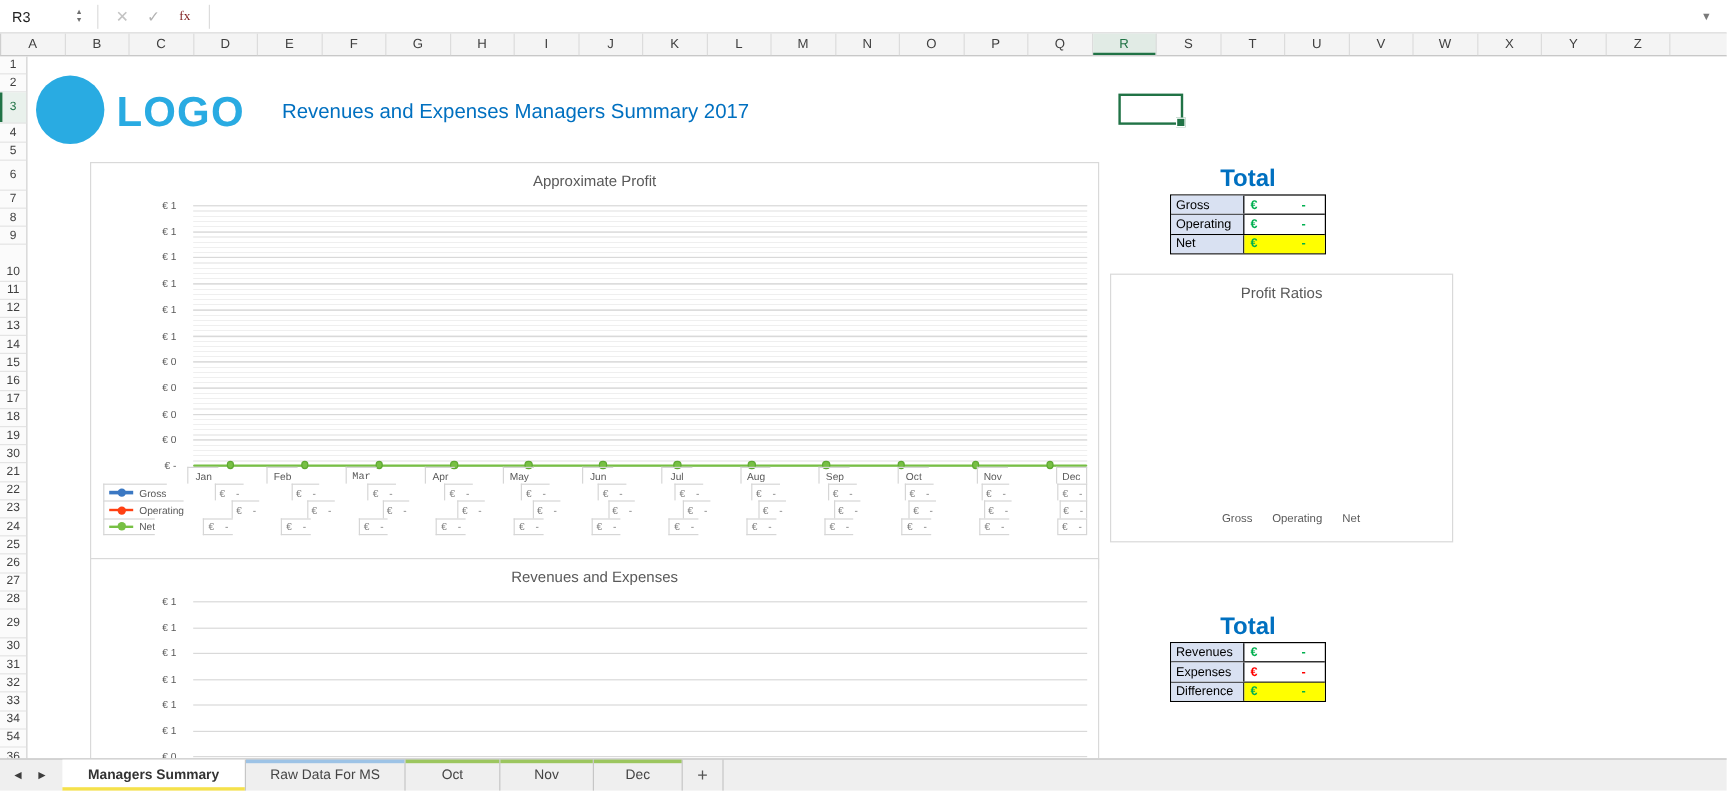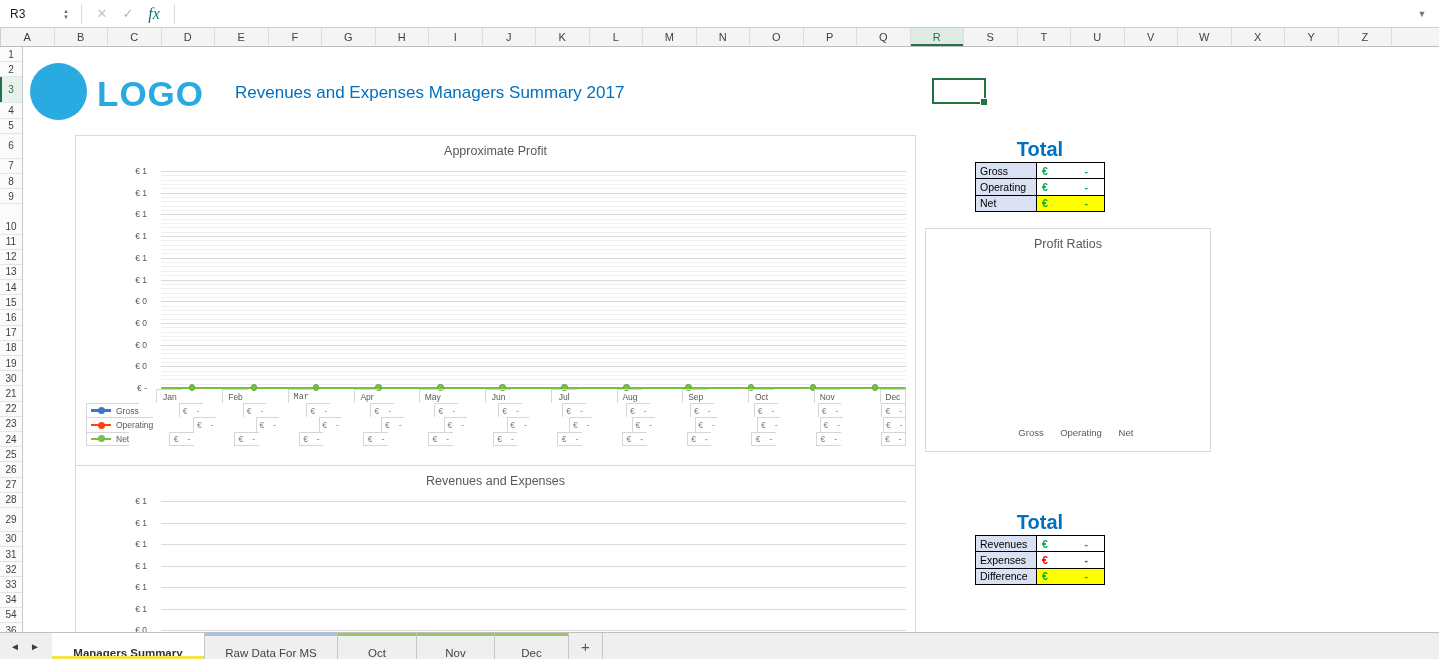--- a/index.html
+++ b/index.html
@@ -14,22 +14,22 @@
     display:flex; align-items:center; }
   .name-box { width:58px; height:100%; display:flex; align-items:center;
     padding-left:10px; box-sizing:border-box; font-size:12px; color:#222; }
   .name-spinner { width:16px; height:100%; display:flex; flex-direction:column;
     justify-content:center; align-items:center; color:#6e6e6e; }
   .name-spinner span { font-size:6px; line-height:6px; }
   .fbar-sep { width:1px; height:20px; background:#dcdcdc; margin:0 7px; }
   .fbar-btn { width:26px; text-align:center; font-size:13px; }
   .fbar-btn.cancel { color:#c3c3c3; }
   .fbar-btn.enter { color:#b3b3b3; }
-  .fbar-btn.fx { font-family:"Liberation Serif", serif; font-style:italic;
-    color:#0f766e; font-size:16px; }
+  .fbar-btn.fx { font-family:"Liberation Serif", serif; 
+    color:#7f1d1d; font-size:11px; }
   .formula-input { flex:1; height:100%; }
   .fbar-expand { width:34px; text-align:center; color:#7a7a7a; font-size:9px; }
   
   .col-header-row { position:absolute; top:28px; left:0; width:1439px; height:19px;
     display:flex; background:#f4f4f4; border-bottom:1px solid #bdbdbd; box-sizing:border-box; }
   .corner { width:23px; box-sizing:border-box; border-right:1px solid #cfcfcf; position:relative; }
   .corner::after { content:""; position:absolute; right:2px; bottom:2px;
     border-left:11px solid transparent; border-bottom:11px solid #c9c9c9; }
   .col-h { width:53.5px; box-sizing:border-box; border-right:1px solid #dcdcdc;
     display:flex; align-items:center; justify-content:center;
@@ -95,21 +95,21 @@
     font-size:10.5px; color:#000; display:flex; align-items:center; padding-left:4px; }
   .t-value { flex:1; display:flex; align-items:center; justify-content:space-between;
     padding:0 16px 0 5px; font-size:10.5px; font-weight:bold; box-sizing:border-box; }
   
   .tab-bar { position:absolute; left:0; top:632px; width:1439px; height:27px;
     background:#efefef; border-top:1px solid #bfbfbf; box-sizing:border-box;
     display:flex; align-items:stretch; }
   .tab-nav { width:52px; display:flex; align-items:center; gap:10px; padding-left:10px;
     box-sizing:border-box; color:#3d3d3d; font-size:10px; }
   .tabs { display:flex; }
-  .tab { position:relative; display:flex; align-items:flex-end; justify-content:center;
+  .tab { position:relative; display:flex; align-items:center; justify-content:center;
     font-size:11.5px; color:#444; box-sizing:border-box; border-right:1px solid #c6c6c6; }
   .tab .accent-top { position:absolute; top:0; left:0; right:0; height:3px; }
   .tab.active { background:#fff; font-weight:bold; color:#333; }
   .tab .accent-bottom { position:absolute; bottom:0; left:0; right:0; height:3px; }
   .add-tab { width:34px; display:flex; align-items:center; justify-content:center;
     font-size:15px; color:#555; border-right:1px solid #c6c6c6; box-sizing:border-box; }
 </style>
 </head>
 <body>
 

